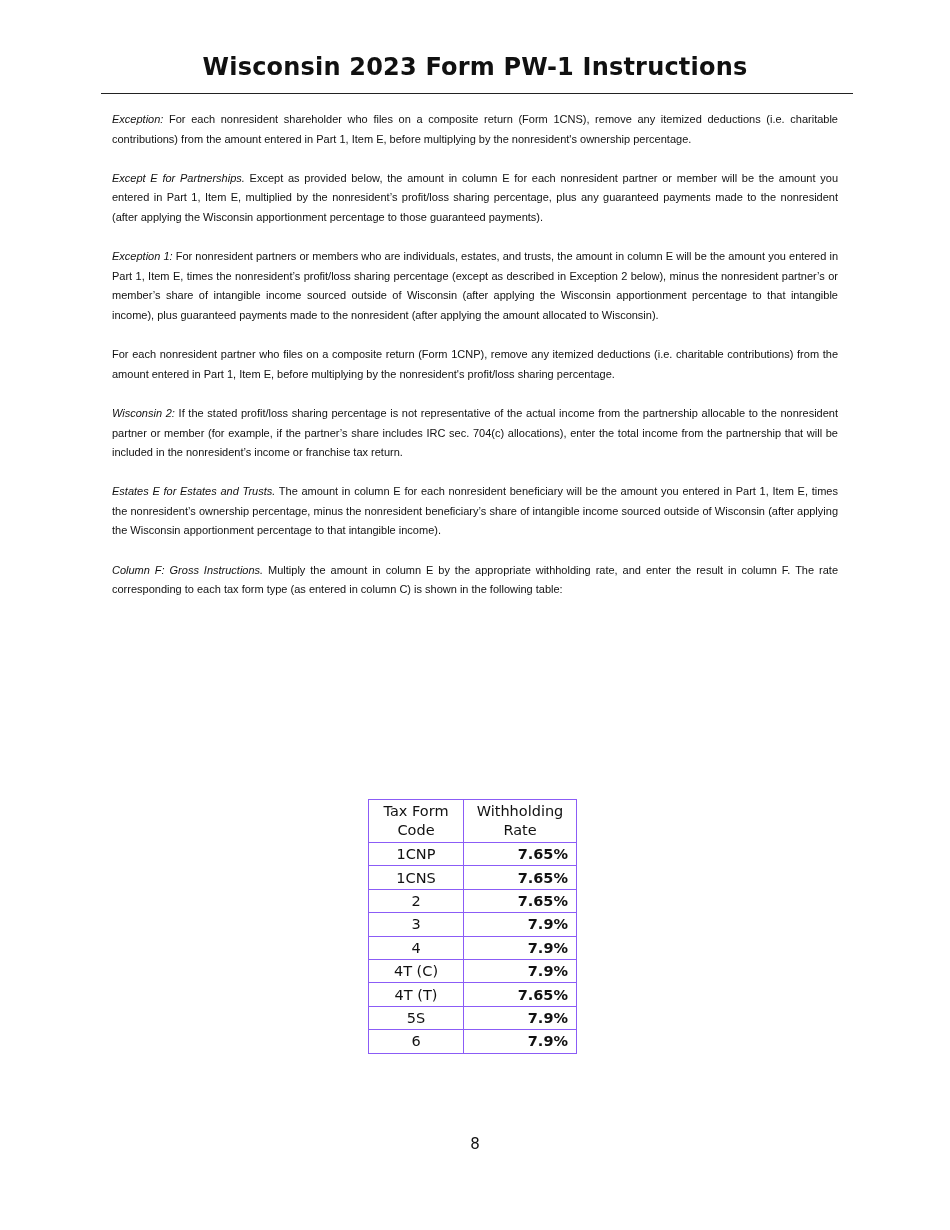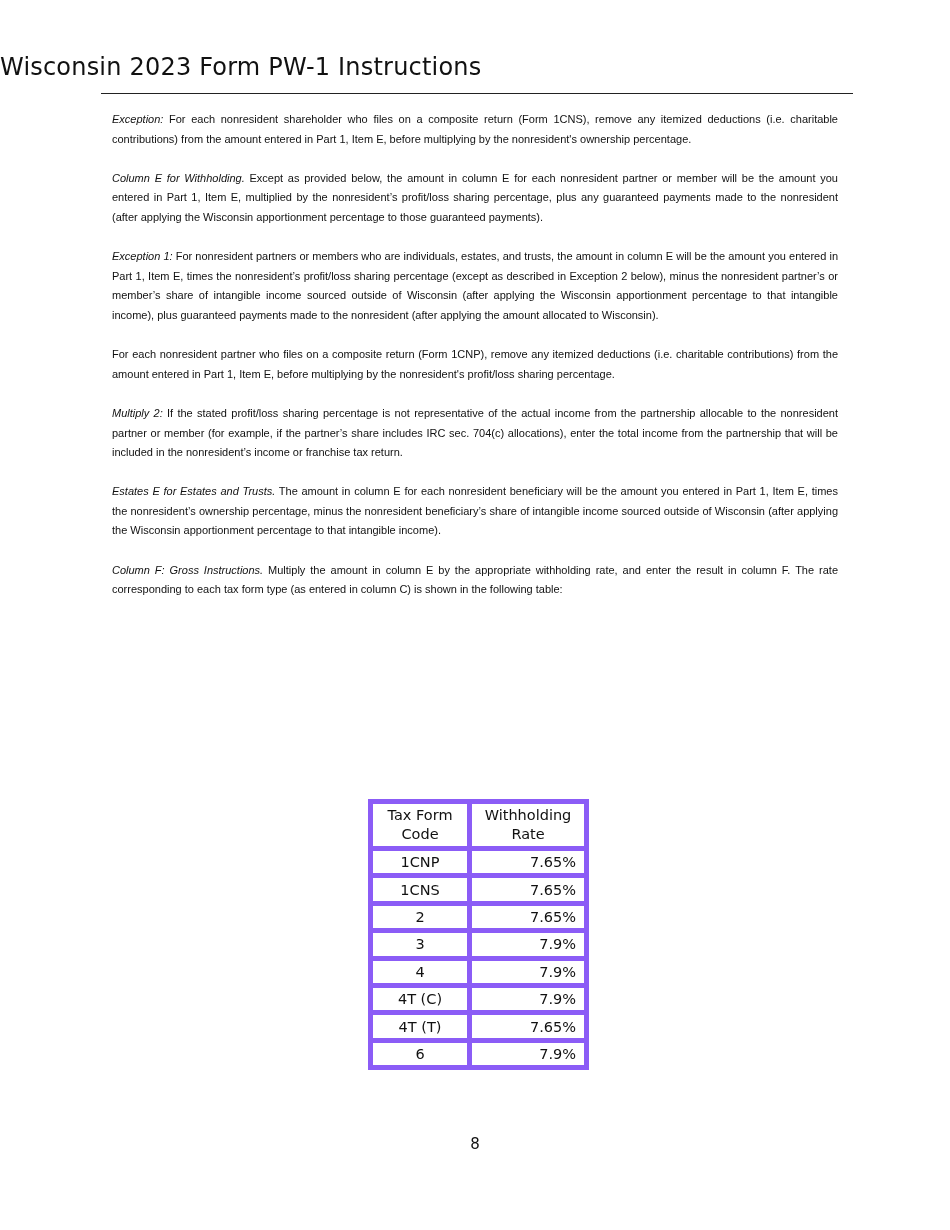--- a/index.html
+++ b/index.html
@@ -1,55 +1,55 @@
 <!DOCTYPE html>
 <html><head>
 <meta charset="utf-8">
 <style>
   html, body { margin: 0; padding: 0; background: #ffffff; }
   body { width: 950px; height: 1230px; position: relative; overflow: hidden; color: #111; }
   .title {
-    position: absolute; left: 0; width: 950px; top: 53px; text-align: left;
-    font-family: "DejaVu Sans", sans-serif; font-size: 24px; letter-spacing: 0.2px; color: #111;
+    position: absolute; left: 0; width: 950px; top: 53px; text-align: center;
+    font-family: "DejaVu Sans", sans-serif; font-size: 24px; letter-spacing: 0.2px; color: #111; font-weight: bold;
   }
   .rule { position: absolute; left: 101px; width: 752px; top: 93px; height: 0; border-top: 1px solid #222; }
   .content {
     position: absolute; left: 112px; width: 726px; top: 110px;
     font-family: "Liberation Sans", sans-serif; font-size: 11px; line-height: 19.6px;
     text-align: justify; color: #111;
   }
   .content p { margin: 0 0 19.6px 0; }
   .content em { font-style: italic; }
   table.rates {
     position: absolute; left: 368px; top: 799px; border-collapse: collapse;
     font-family: "DejaVu Sans", sans-serif; font-size: 14.5px; color: #111;
   }
-  table.rates th, table.rates td { border: 5px solid #8b5cf6; padding: 0 8px; height: 22.4px; }
+  table.rates th, table.rates td { border: 1px solid #8b5cf6; padding: 0 8px; height: 22.4px; }
   table.rates th { font-weight: normal; text-align: center; line-height: 19px; padding: 1px 6px; height: 40px; }
   table.rates th.c1 { width: 82px; }
   table.rates th.c2 { width: 100px; }
   table.rates td.code { text-align: center; }
-  table.rates td.rate { text-align: right; }
+  table.rates td.rate { text-align: right; font-weight: bold; }
   .page-number {
     position: absolute; left: 0; width: 950px; top: 1135px; text-align: center;
     font-family: "DejaVu Sans", sans-serif; font-size: 15px; color: #111;
   }
 </style>
 </head>
 <body>
 
 <div class="title">Wisconsin 2023 Form PW-1 Instructions</div>
 <div class="rule"></div>
 
 <div class="content">
   <p><em>Exception:</em><span> For each nonresident shareholder who files on a composite return (Form 1CNS), remove any itemized deductions (i.e. charitable contributions) from the amount entered in Part 1, Item E, before multiplying by the nonresident's ownership percentage.</span></p>
-  <p><em>Column E for Withholding.</em><span> Except as provided below, the amount in column E for each nonresident partner or member will be the amount you entered in Part 1, Item E, multiplied by the nonresident’s profit/loss sharing percentage, plus any guaranteed payments made to the nonresident (after applying the Wisconsin apportionment percentage to those guaranteed payments).</span></p>
+  <p><em>Except E for Partnerships.</em><span> Except as provided below, the amount in column E for each nonresident partner or member will be the amount you entered in Part 1, Item E, multiplied by the nonresident’s profit/loss sharing percentage, plus any guaranteed payments made to the nonresident (after applying the Wisconsin apportionment percentage to those guaranteed payments).</span></p>
   <p><em>Exception 1:</em><span> For nonresident partners or members who are individuals, estates, and trusts, the amount in column E will be the amount you entered in Part 1, Item E, times the nonresident’s profit/loss sharing percentage (except as described in Exception 2 below), minus the nonresident partner’s or member’s share of intangible income sourced outside of Wisconsin (after applying the Wisconsin apportionment percentage to that intangible income), plus guaranteed payments made to the nonresident (after applying the amount allocated to Wisconsin).</span></p>
   <p><span>For each nonresident partner who files on a composite return (Form 1CNP), remove any itemized deductions (i.e. charitable contributions) from the amount entered in Part 1, Item E, before multiplying by the nonresident's profit/loss sharing percentage.</span></p>
-  <p><em>Multiply 2:</em><span> If the stated profit/loss sharing percentage is not representative of the actual income from the partnership allocable to the nonresident partner or member (for example, if the partner’s share includes IRC sec. 704(c) allocations), enter the total income from the partnership that will be included in the nonresident’s income or franchise tax return.</span></p>
+  <p><em>Wisconsin 2:</em><span> If the stated profit/loss sharing percentage is not representative of the actual income from the partnership allocable to the nonresident partner or member (for example, if the partner’s share includes IRC sec. 704(c) allocations), enter the total income from the partnership that will be included in the nonresident’s income or franchise tax return.</span></p>
   <p><em>Estates E for Estates and Trusts.</em><span> The amount in column E for each nonresident beneficiary will be the amount you entered in Part 1, Item E, times the nonresident’s ownership percentage, minus the nonresident beneficiary’s share of intangible income sourced outside of Wisconsin (after applying the Wisconsin apportionment percentage to that intangible income).</span></p>
   <p><em>Column F: Gross Instructions.</em><span> Multiply the amount in column E by the appropriate withholding rate, and enter the result in column F. The rate corresponding to each tax form type (as entered in column C) is shown in the following table:</span></p>
 </div>
 
 <table class="rates">
   <thead>
     <tr>
       <th class="c1">Tax Form Code</th>
       <th class="c2">Withholding Rate</th>
     </tr>
@@ -77,19 +77,23 @@
       </tr>
     <tr>
         <td class="code">4T (C)</td>
         <td class="rate">7.9%</td>
       </tr>
     <tr>
         <td class="code">4T (T)</td>
         <td class="rate">7.65%</td>
       </tr>
     <tr>
+        <td class="code">5S</td>
+        <td class="rate">7.9%</td>
+      </tr>
+    <tr>
         <td class="code">6</td>
         <td class="rate">7.9%</td>
       </tr>
   </tbody>
 </table>
 
 <div class="page-number">8</div>
 
 </body></html>

